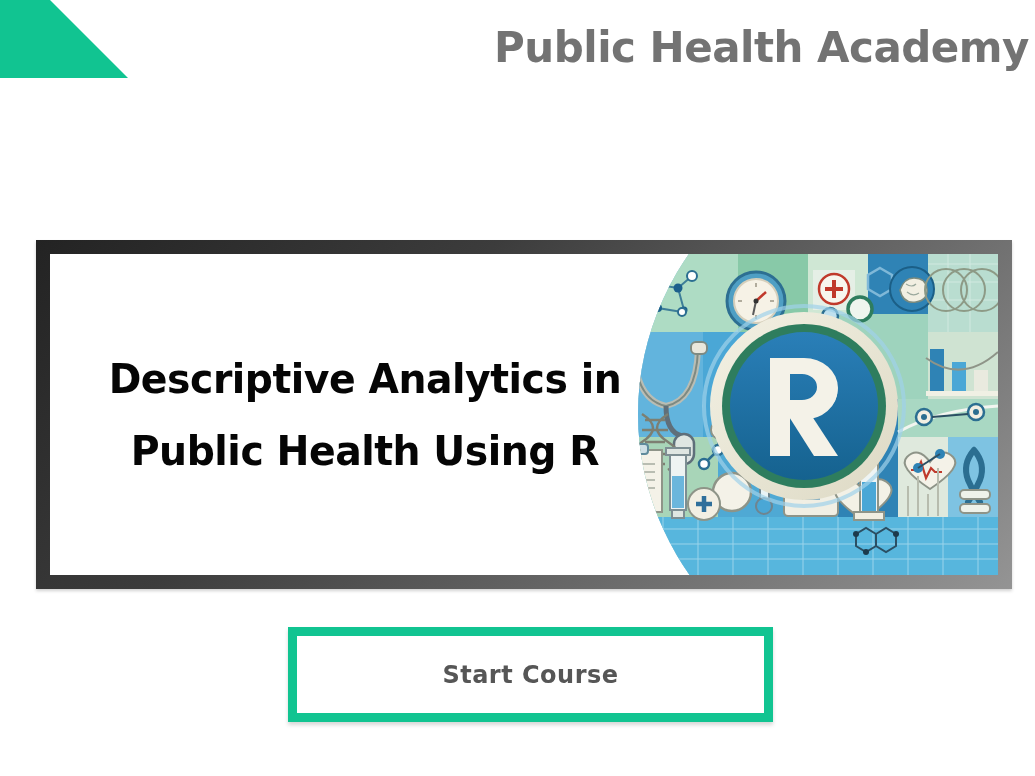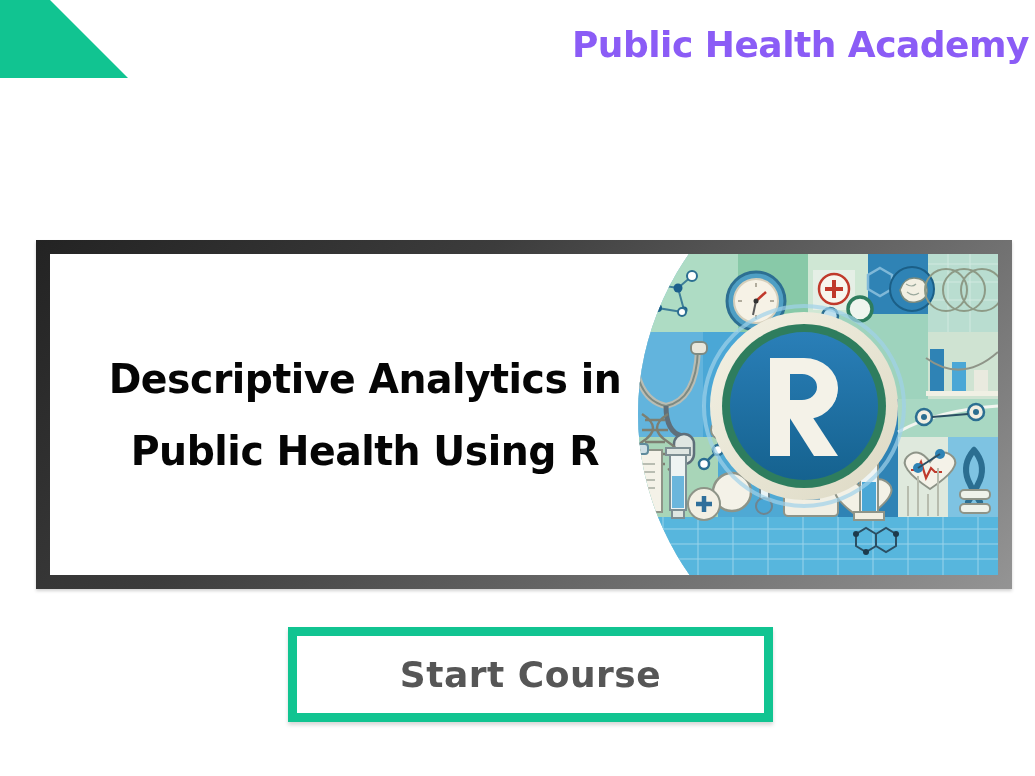--- a/index.html
+++ b/index.html
@@ -31,23 +31,23 @@
     font-size:31px;
     font-weight:700;
     color:#2f8e9d;
     direction:rtl;
     letter-spacing:0px;
     white-space:nowrap;
     display:block;
   }
   .brand-en{
     font-family:"DejaVu Sans",sans-serif;
-    font-size:36px;
+    font-size:42px;
     font-weight:700;
-    color:#8b5cf6;
+    color:#737373;
     display:block;
     margin-top:9px;
     letter-spacing:-0.5px;
     white-space:nowrap;
   }
 
   
   .card-frame{
     position:absolute;
     left:36px;top:240px;
@@ -110,21 +110,21 @@
     box-sizing:border-box;
     background:#ffffff;
     border:9px solid #11c491;
     display:flex;align-items:center;justify-content:center;
     cursor:pointer;
     box-shadow:0 3px 4px rgba(0,0,0,.16);
   }
   .start-btn-label{
     font-family:"DejaVu Sans",sans-serif;
     font-weight:700;
-    font-size:36px;
+    font-size:24px;
     color:#565656;
     letter-spacing:.5px;
   }
 </style>
 </head>
 <body>
 
 <div class="corner-deco">
   <svg width="135" height="135" viewBox="0 0 135 135" xmlns="http://www.w3.org/2000/svg">
     <polygon points="-40,-5 45,-5 5,60 -40,60" fill="#9a9a9a"></polygon>

